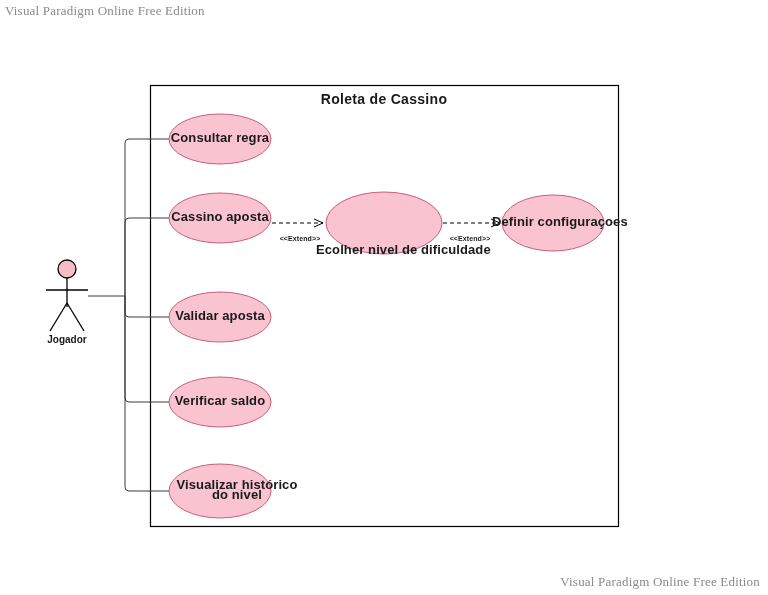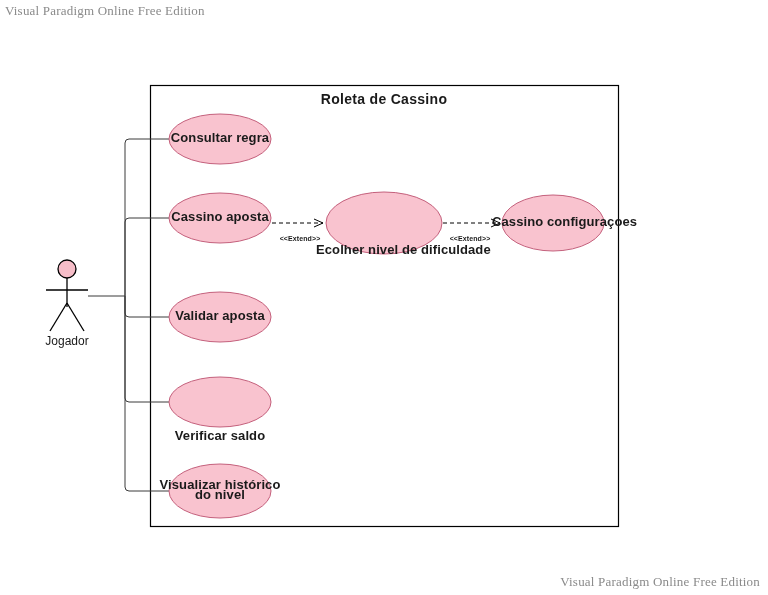--- a/index.html
+++ b/index.html
@@ -52,22 +52,22 @@
     font-weight: bold;
     line-height: 10px;
     letter-spacing: 0.1px;
   }
   .sys-title {
     font-size: 14px;
     font-weight: bold;
     letter-spacing: 0.3px;
   }
   .actor-label {
-    font-size: 12px;
-    font-weight: normal;
+    font-size: 10px;
+    font-weight: bold;
   }
   .ext-label {
     font-size: 7px;
     font-weight: bold;
     letter-spacing: 0.1px;
   }
 </style>
 </head>
 <body>
 
@@ -123,32 +123,32 @@
 <div id="uc-text-layer">
     <div class="uc-label" style="left: 159px; top: 133px; width: 122px;">
       <div>Consultar regra</div>
     </div>
     <div class="uc-label" style="left: 159px; top: 212px; width: 122px;">
       <div>Cassino aposta</div>
     </div>
     <div class="uc-label" style="left: 159px; top: 311px; width: 122px;">
       <div>Validar aposta</div>
     </div>
-    <div class="uc-label" style="left: 159px; top: 396px; width: 122px; margin-top: 35px;">
+    <div class="uc-label" style="left: 159px; top: 396px; width: 122px;">
       <div>Verificar saldo</div>
     </div>
-    <div class="uc-label" style="left: 159px; top: 480px; width: 122px;">
+    <div class="uc-label" style="left: 176px; top: 480px; width: 122px;">
       <div>Visualizar histórico</div>
       <div>do nivel</div>
     </div>
     <div class="uc-label" style="left: 316px; top: 217px; width: 136px; margin-top: 28px;">
       <div>Ecolher nivel de dificuldade</div>
     </div>
     <div class="uc-label" style="left: 492px; top: 217px; width: 122px;">
-      <div>Cassino configuraçoes</div>
+      <div>Definir configuraçoes</div>
     </div>
   </div>
 <div id="ext-text-layer">
     <div class="ext-label" style="left: 250px; top: 235px; width: 100px;">&lt;&lt;Extend&gt;&gt;</div>
     <div class="ext-label" style="left: 420px; top: 235px; width: 100px;">&lt;&lt;Extend&gt;&gt;</div>
   </div>
 <div id="actor-text-layer">
     <div class="actor-label" style="left: 17px; top: 334px; width: 100px;">Jogador</div>
   </div>
 

